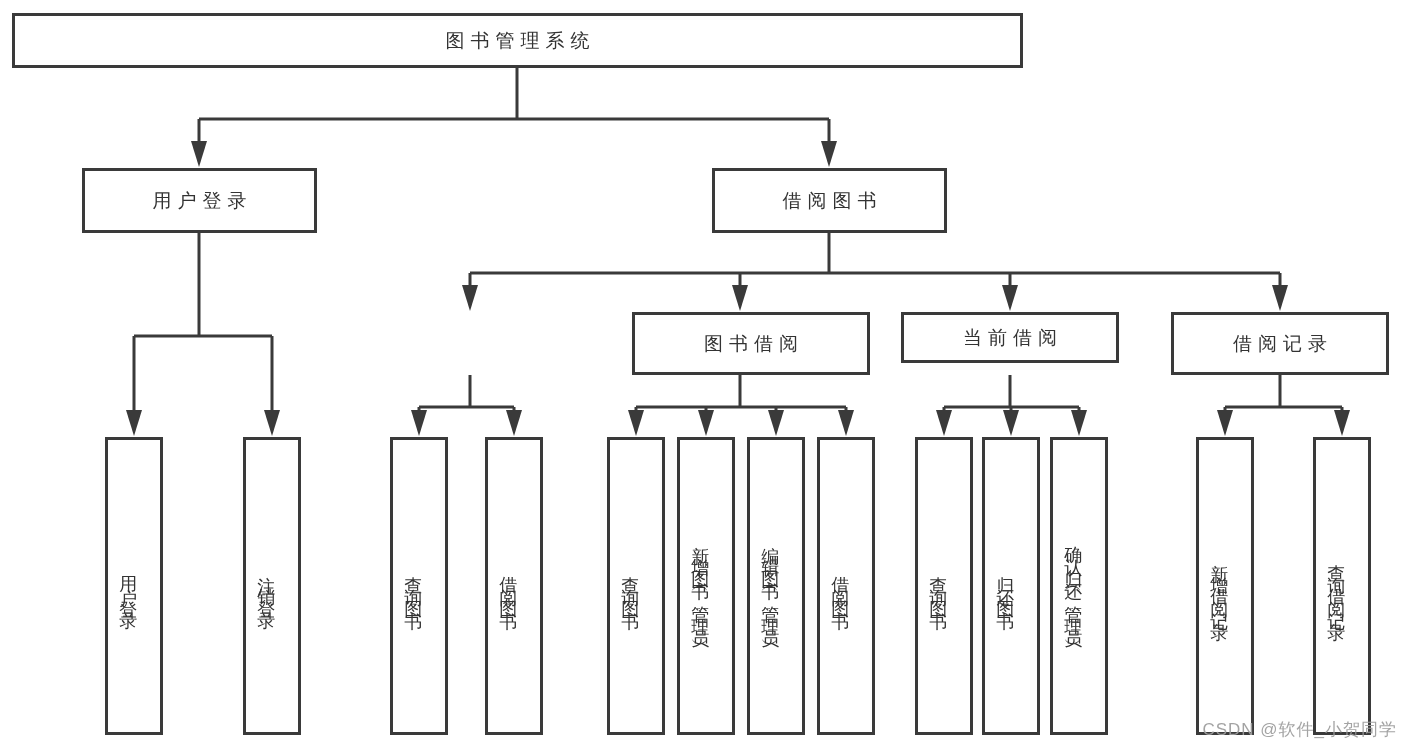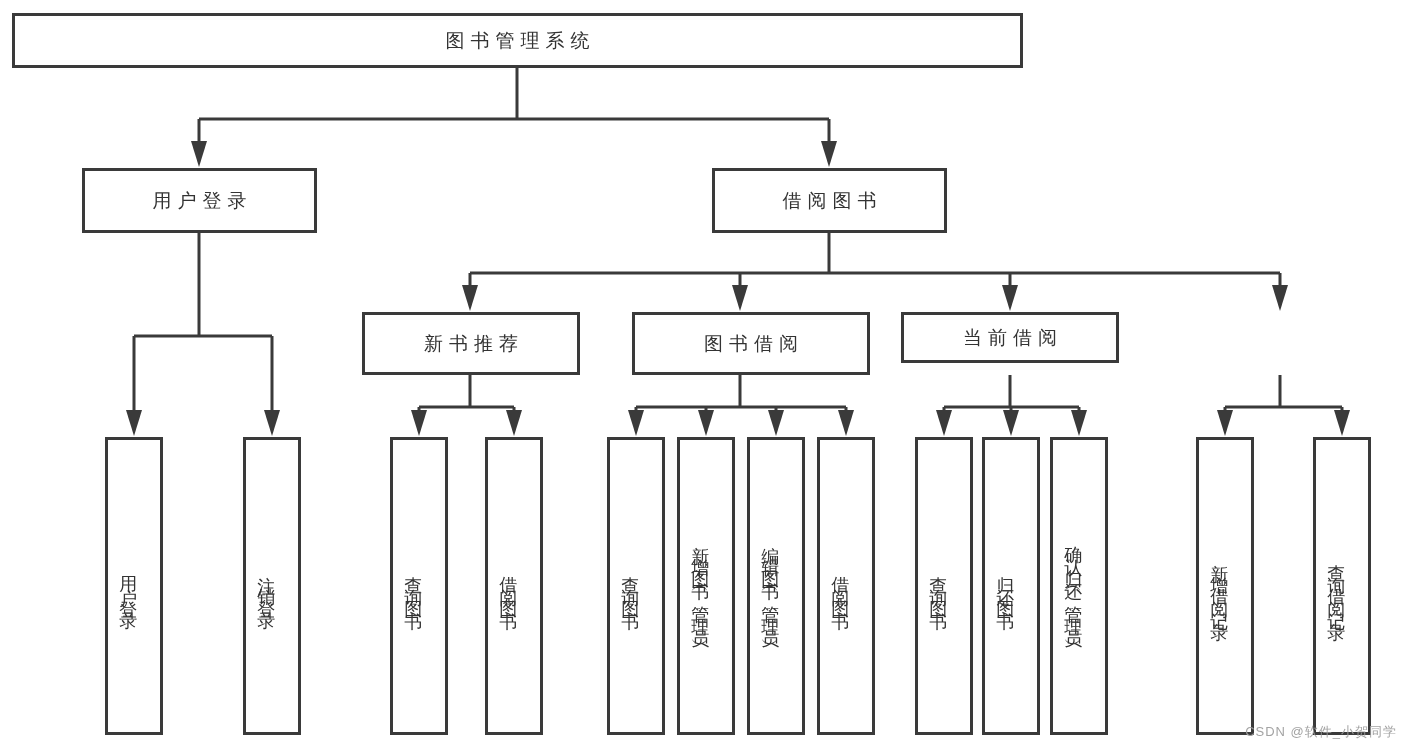--- a/index.html
+++ b/index.html
@@ -42,21 +42,21 @@
     letter-spacing: 12px;
     padding-block-start: 12px;
     color: #333333;
     white-space: nowrap;
   }
   .vlabel-long { letter-spacing: 12px; padding-block-start: 12px; }
   .watermark {
     position: absolute;
     right: 8px;
     bottom: 6px;
-    font-size: 13px;
+    font-size: 17px;
     letter-spacing: 1px;
     color: rgba(158,158,158,0.95);
     z-index: 5;
     white-space: nowrap;
   }
 </style>
 </head>
 <body>
 
 <div class="canvas">
@@ -105,28 +105,28 @@
     <span class="hlabel root-label">图书管理系统</span>
   </div>
 
   <div class="box" style="left:82px; top:168px; width:235px; height:65px;">
     <span class="hlabel">用户登录</span>
   </div>
   <div class="box" style="left:712px; top:168px; width:235px; height:65px;">
     <span class="hlabel">借阅图书</span>
   </div>
 
-  <div class="box" style="left:362px; top:312px; width:218px; height:63px;">
-    <span class="hlabel">新书推荐</span>
-  </div>
   <div class="box" style="left:632px; top:312px; width:238px; height:63px;">
     <span class="hlabel">图书借阅</span>
   </div>
   <div class="box" style="left:901px; top:312px; width:218px; height:51px;">
     <span class="hlabel">当前借阅</span>
+  </div>
+  <div class="box" style="left:1171px; top:312px; width:218px; height:63px;">
+    <span class="hlabel">借阅记录</span>
   </div>
 
   <div class="box" style="left:105px; top:437px; width:58px; height:298px;">
     <span class="vlabel">用户登录</span>
   </div>
   <div class="box" style="left:243px; top:437px; width:58px; height:298px;">
     <span class="vlabel">注销登录</span>
   </div>
 
   <div class="box" style="left:390px; top:437px; width:58px; height:298px;">

